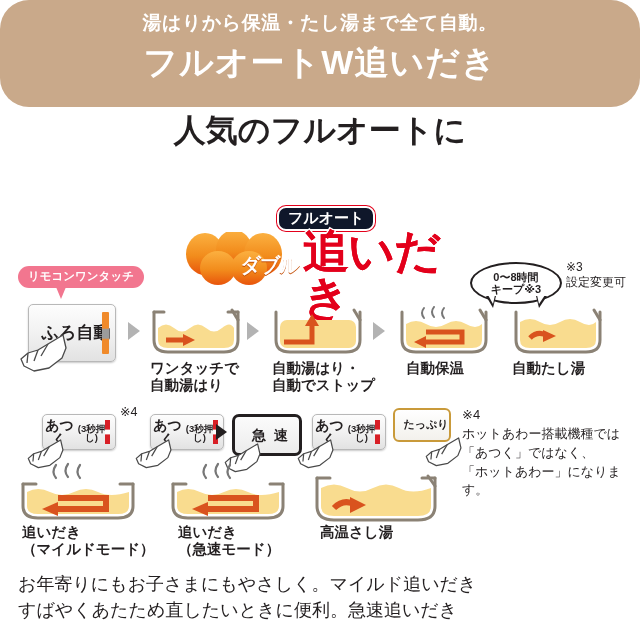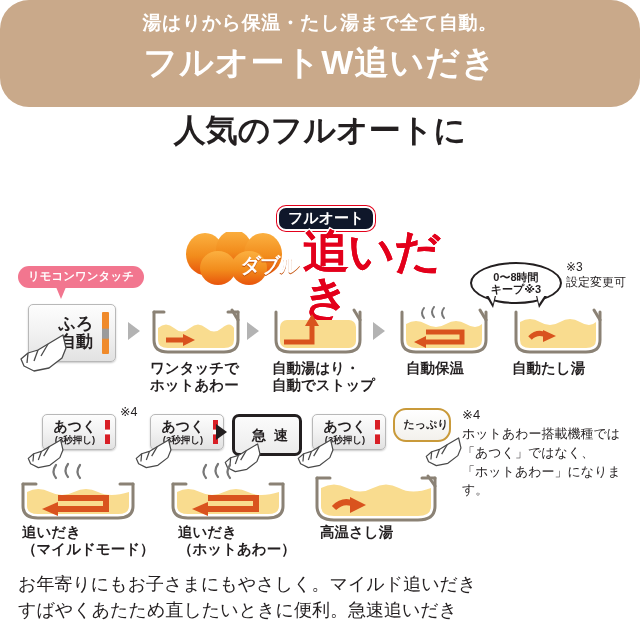--- a/index.html
+++ b/index.html
@@ -103,21 +103,21 @@
 
   
   .key{
     position:absolute;border:1px solid #b8b8b8;border-radius:5px;
     background:linear-gradient(180deg,#fdfdfd 0%,#f1f1f1 52%,#e2e2e2 100%);
     box-shadow:0 1px 2px rgba(0,0,0,.22);
   }
   .key.furo{left:28px;top:304px;width:86px;height:56px;}
   .key-lines{
     position:absolute;left:0;top:0;right:0;bottom:0;
-    display:flex;flex-direction:column;align-items:center;justify-content:center;
+    display:flex;flex-direction:row;align-items:center;justify-content:center;
     font-size:17px;font-weight:bold;line-height:1.06;color:#231f20;
     padding-left:8px;box-sizing:border-box;
   }
   .key-led{
     position:absolute;right:6px;top:7px;width:7px;height:42px;border-radius:1px;
     background:linear-gradient(180deg,#f08a2a 0%,#f08a2a 38%,#9b9b9b 42%,#9b9b9b 62%,#f08a2a 66%,#f08a2a 100%);
   }
 
   
   .key.atsuku{width:72px;height:34px;text-align:center;}
@@ -131,21 +131,21 @@
   .key.kyusoku{
     left:232px;top:414px;width:64px;height:36px;
     border:3px solid #231f20;border-radius:7px;
     background:linear-gradient(180deg,#fbfbfb 0%,#ececec 100%);
     box-shadow:none;
   }
   .key.kyusoku .k1{font-size:14px;font-weight:bold;letter-spacing:2px;}
 
   .key.tappuri{
     left:393px;top:408px;width:54px;height:30px;
-    border:2px solid #c99a3a;border-radius:13px;
+    border:2px solid #c99a3a;border-radius:6px;
     background:linear-gradient(180deg,#ffffff 0%,#f3f1ec 100%);
     box-shadow:none;
   }
   .key.tappuri .k1{font-size:11px;font-weight:bold;}
 
   
   .hand{position:absolute;}
   .hand svg{display:block;}
 
   
@@ -270,21 +270,21 @@
       <path d="M4 6 L4 34 Q4 46 18 46 L74 46 Q88 46 88 34 L88 6" fill="none" stroke="#8b8275" stroke-width="3" stroke-linecap="round"></path>
       <path d="M4 6 L14 6 M78 6 L88 6" stroke="#8b8275" stroke-width="3" stroke-linecap="round"></path>
       <path d="M82 4 L88 14" stroke="#8b8275" stroke-width="3" stroke-linecap="round"></path>
       <path d="M8 22 Q16 15 24 22 T40 22 T56 22 T72 22 T84 22 L84 34 Q84 42 74 42 L18 42 Q8 42 8 34 Z" fill="#f9dc8f"></path>
       <path d="M16 34 L36 34" stroke="#d9531e" stroke-width="5" stroke-linecap="butt"></path>
       <path d="M33 28 L45 34 L33 40 Z" fill="#d9531e"></path>
     </svg>
   </div>
   <div class="cap" style="left:150px;top:360px;">
     <div>ワンタッチで</div>
-    <div>ホットあわー</div>
+    <div>自動湯はり</div>
   </div>
 
   <div class="tub" style="left:272px;top:306px;">
     <svg width="92" height="52" viewBox="0 0 92 52">
       <path d="M4 6 L4 34 Q4 46 18 46 L74 46 Q88 46 88 34 L88 6" fill="none" stroke="#8b8275" stroke-width="3" stroke-linecap="round"></path>
       <path d="M82 4 L88 14" stroke="#8b8275" stroke-width="3" stroke-linecap="round"></path>
       <rect x="8" y="14" width="76" height="28" rx="7" fill="#f9dc8f"></rect>
       <path d="M12 36 L40 36 L40 18" stroke="#d9531e" stroke-width="5" fill="none"></path>
       <path d="M33 20 L40 8 L47 20 Z" fill="#d9531e"></path>
     </svg>
@@ -404,21 +404,21 @@
       </g>
       <path d="M5 22 L5 44 Q5 56 20 56 L100 56 Q115 56 115 44 L115 22" fill="none" stroke="#8b8275" stroke-width="3" stroke-linecap="round"></path>
       <path d="M5 22 L18 22 M102 22 L115 22" stroke="#8b8275" stroke-width="3" stroke-linecap="round"></path>
       <path d="M9 30 Q20 24 32 30 T56 30 T80 30 T111 30 L111 44 Q111 52 100 52 L20 52 Q9 52 9 44 Z" fill="#f9dc8f"></path>
       <path d="M40 36 L88 36 L88 47 L34 47" stroke="#d9531e" stroke-width="6" fill="none"></path>
       <path d="M40 40 L24 47 L40 54 Z" fill="#d9531e"></path>
     </svg>
   </div>
   <div class="cap" style="left:178px;top:524px;">
     <div>追いだき</div>
-    <div>（ホットあわー）</div>
+    <div>（急速モード）</div>
   </div>
 
   <div class="key atsuku" style="left:312px;top:414px;">
     <div class="key-lines" style="padding-left:0;padding-right:8px;">
       <span class="k1">あつく</span>
       <span class="k2">(3秒押し)</span>
     </div>
     <div class="key-led-red"></div>
   </div>
   <div class="hand" style="left:296px;top:436px;">

